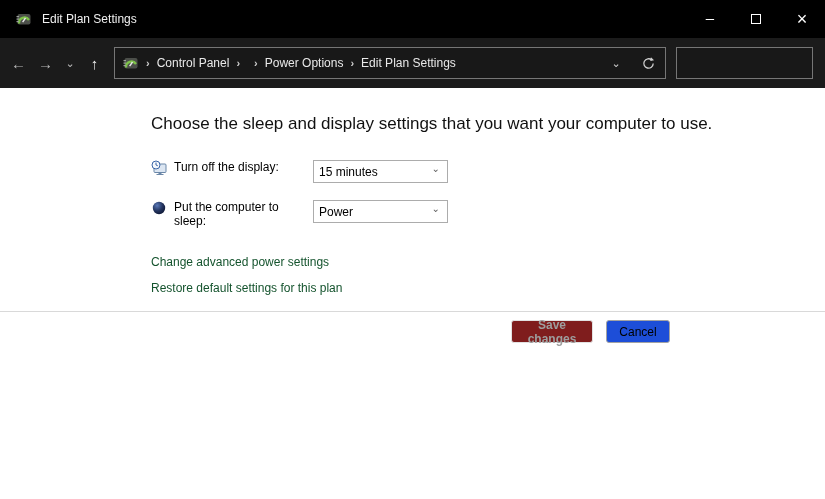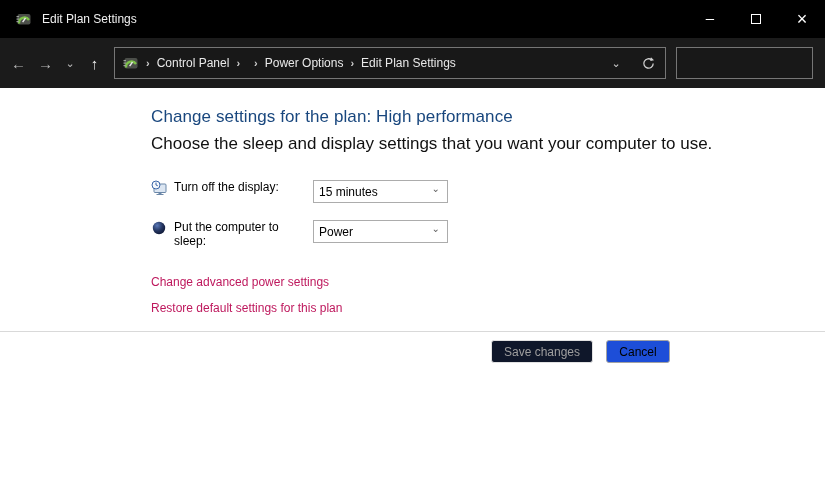--- a/index.html
+++ b/index.html
@@ -95,38 +95,38 @@
     font-size: 12px; color: #000000;
     padding-left: 5px; cursor: default;
   }
   .combo-chevron {
     position: absolute; right: 7px; top: 2px;
     color: #606060; font-size: 10px;
   }
 
   .links { margin-top: 31px; }
   .content-link {
-    display: block; font-size: 12px; color: #be185d;
+    display: block; font-size: 12px; color: #14532d;
     text-decoration: none; margin-bottom: 12px; width: fit-content;
   }
 
   
   .footer-sep { border: none; border-top: 1px solid #d9d9d9; margin-top: 16px; }
   .footer {
     display: flex; justify-content: flex-end; align-items: center;
     padding: 8px 155px 0 0; background: #ffffff;
   }
   .btn {
     height: 23px; font-size: 12px; border-radius: 3px;
     font-family: "Liberation Sans", sans-serif;
     display: flex; align-items: center; justify-content: center;
   }
   .btn-save {
-    width: 102px;
-    background: #0f172a; border: 1px solid #e2e2e2; color: #9e9e9e;
+    width: 82px;
+    background: #7f1d1d; border: 1px solid #e2e2e2; color: #9e9e9e; font-weight: bold;
   }
   .btn-cancel {
     width: 64px; margin-left: 13px;
     background: #1d4ed8; border: 1px solid #a3a3a3; color: #000000;
   }
 </style>
 </head>
 <body>
 
 <div class="window">
@@ -198,21 +198,20 @@
       </span>
     </div>
 
     <div class="searchbox">
       <input class="search-input" type="text" placeholder="" style="">
 
     </div>
   </div>
 
   <div class="content">
-    <div class="page-title">Change settings for the plan: High performance</div>
     <div class="page-subtitle">Choose the sleep and display settings that you want your computer to use.</div>
 
     <div class="settings">
       <div class="setting-row">
         <span class="setting-icon">
           <svg viewBox="0 0 16 16" width="16" height="16">
             <rect x="3" y="4" width="12" height="8.5" rx="1" fill="#dce6f2" stroke="#6b87a8" stroke-width="1"></rect>
             <rect x="7.5" y="12.5" width="3" height="1.5" fill="#6b87a8"></rect>
             <rect x="5.5" y="14" width="7" height="1" fill="#6b87a8"></rect>
             <circle cx="5" cy="5" r="4" fill="#f5f8fc" stroke="#3c66a8" stroke-width="1"></circle>

